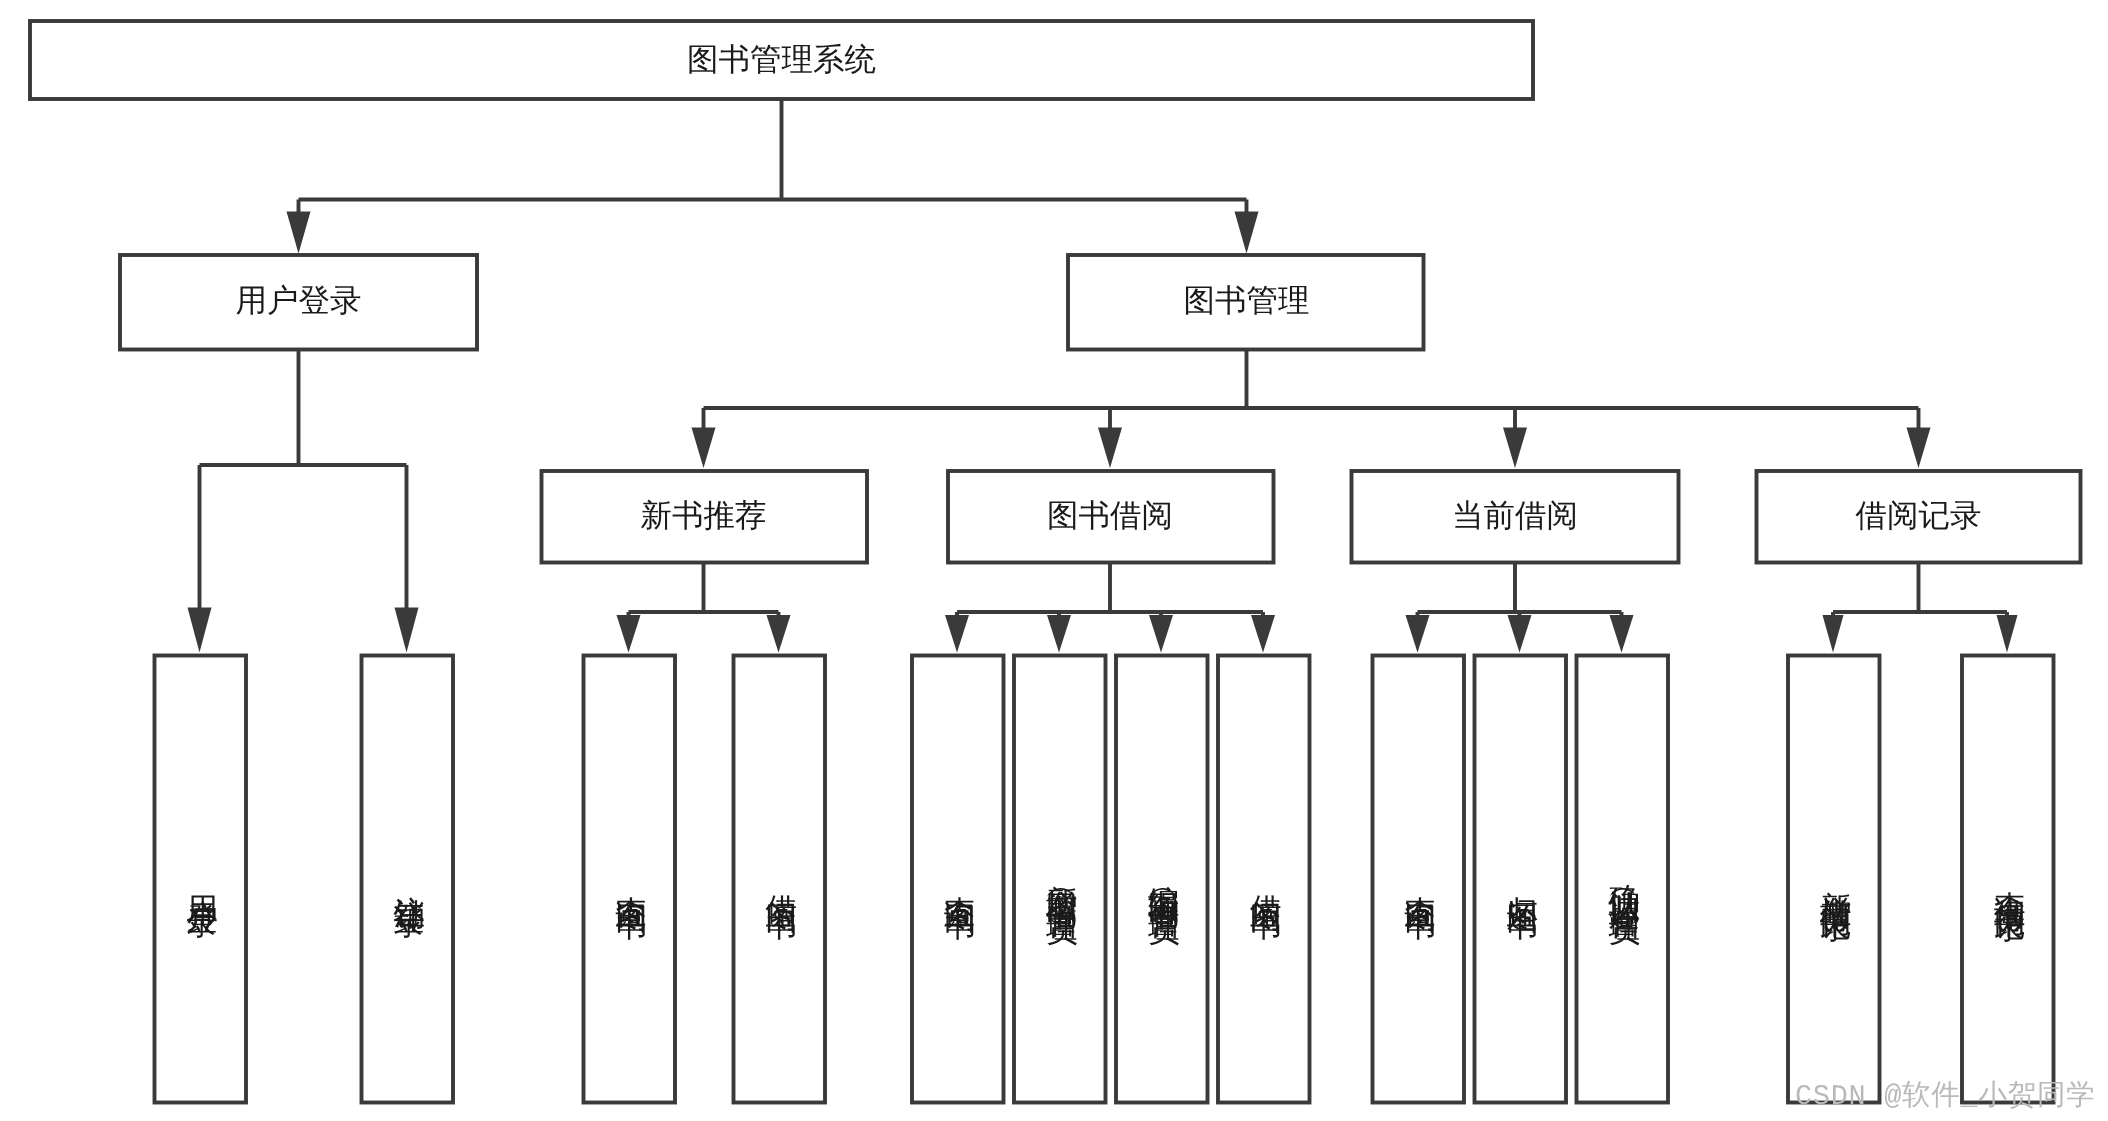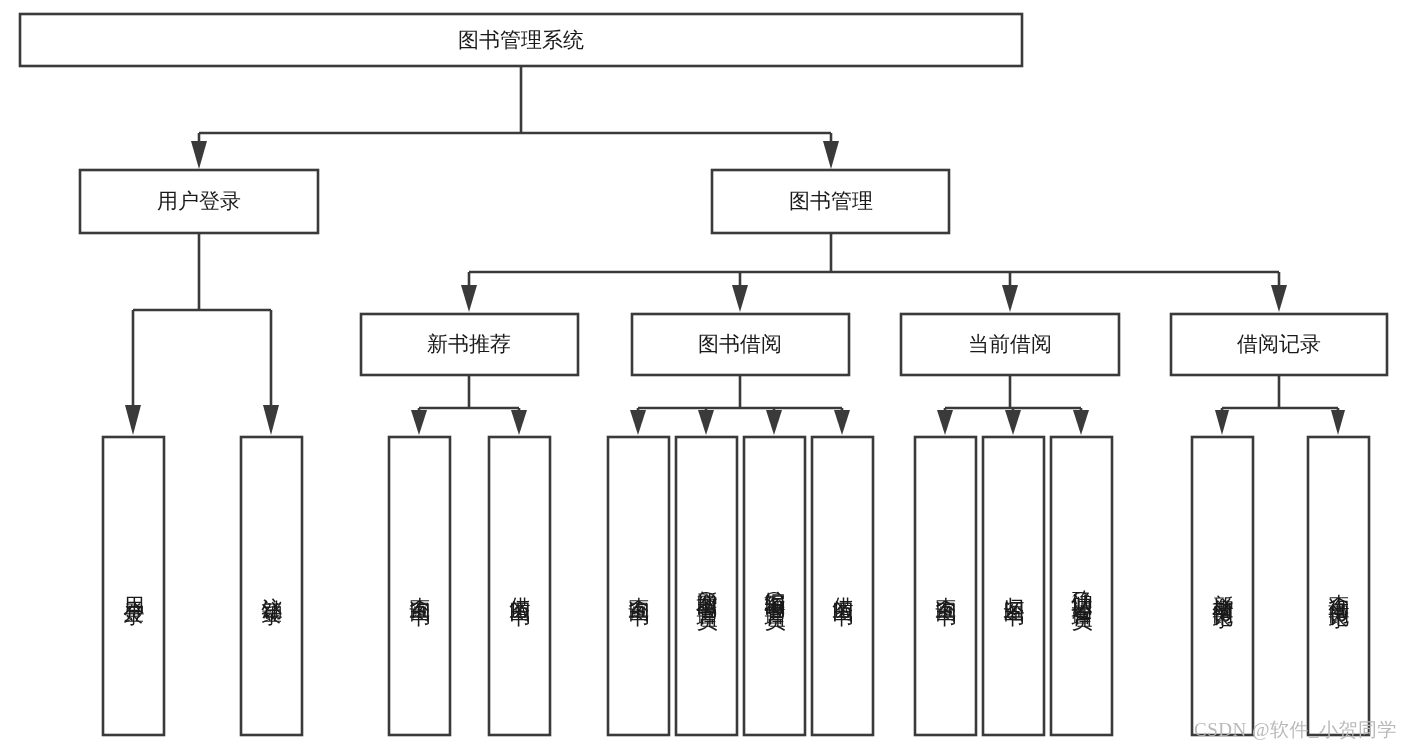--- a/index.html
+++ b/index.html
@@ -63,21 +63,21 @@
     justify-content: center;
     text-align: center;
     white-space: nowrap;
     pointer-events: none;
     user-select: none;
   }
   .watermark {
     position: absolute;
     right: 8px;
     bottom: 4px;
-    font-family: Liberation Serif, serif;
+    font-family: Liberation Mono, monospace;
     font-size: 19px;
     color: #b9b9b9;
     letter-spacing: 0.5px;
     white-space: nowrap;
     user-select: none;
   }
 </style>
 </head>
 <body>
 

